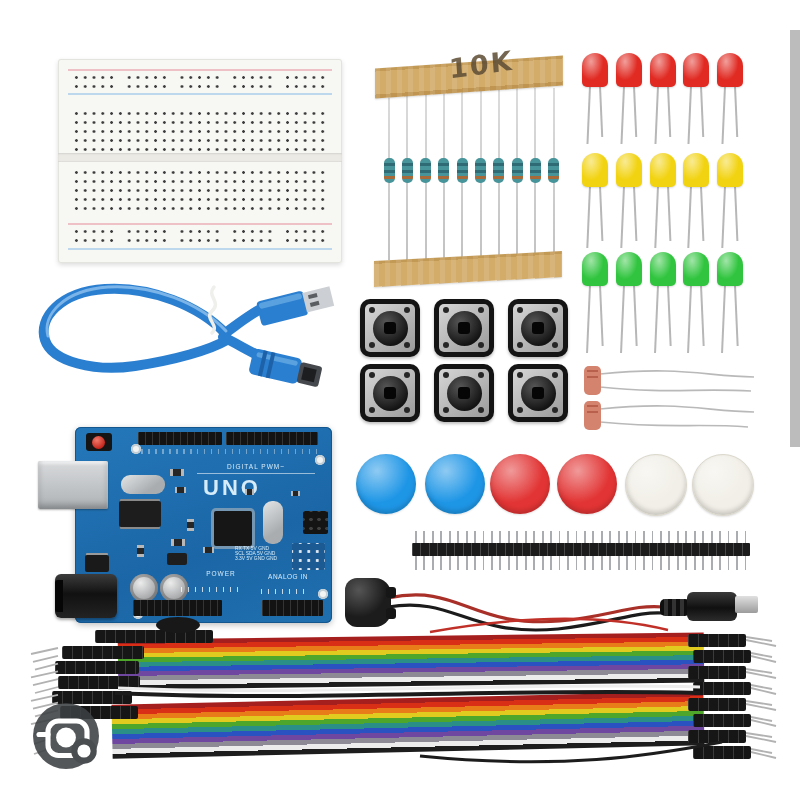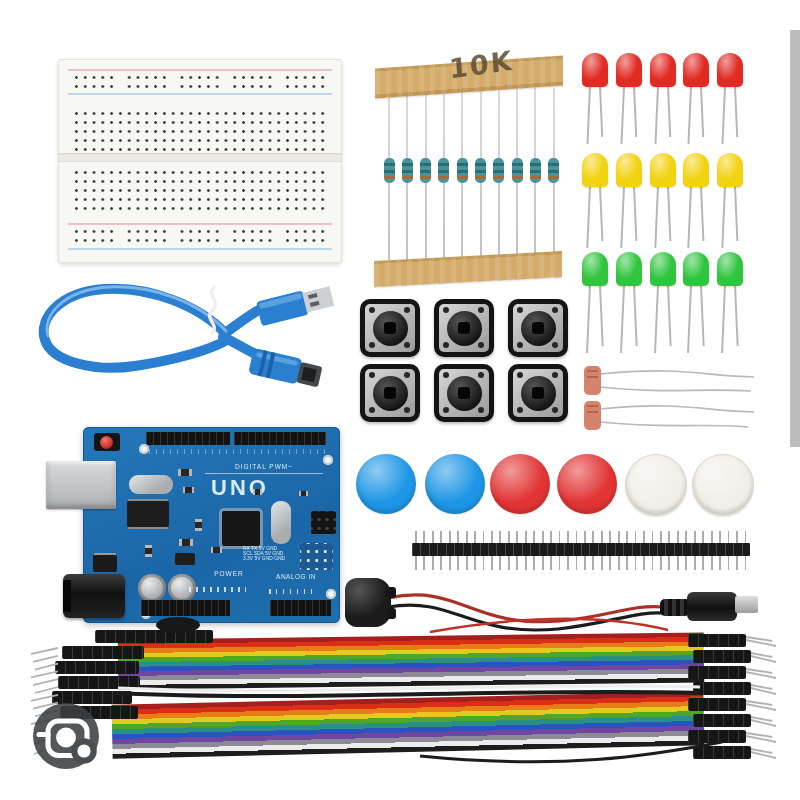--- a/index.html
+++ b/index.html
@@ -20,21 +20,21 @@
 
   
   .tape{position:absolute;background:
     repeating-linear-gradient(90deg,rgba(255,255,255,.10) 0 5px,rgba(0,0,0,0) 5px 11px),
     linear-gradient(180deg,#c39a55 0 3px,#d3ac6a 3px 26px,#bf9551 26px);
     box-shadow:0 1px 2px rgba(0,0,0,.15);}
   .tenk{position:absolute;left:74px;top:-12px;font-size:27px;font-weight:700;color:#5d4c34;
     letter-spacing:2px;transform:rotate(-4deg);opacity:.85;font-family:"DejaVu Sans",sans-serif;}
 
   
-  .arduino{position:absolute;left:83px;top:427px;width:257px;height:196px;border-radius:6px;
+  .arduino{position:absolute;left:75px;top:427px;width:257px;height:196px;border-radius:6px;
     background:linear-gradient(160deg,#2478ba,#1b66a6 60%,#1f6fae);
     box-shadow:0 2px 6px rgba(0,0,0,.25), inset 0 0 0 1px #14578e;text-decoration:underline;}
   .silk{position:absolute;color:#d7ecf9;}
   .hole{position:absolute;width:10px;height:10px;border-radius:50%;background:#f2f4f4;
     box-shadow:inset 0 0 0 2px #c2cdd4;}
   .blackbar{position:absolute;background:#131313;
     background-image:repeating-linear-gradient(90deg,rgba(255,255,255,.14) 0 1px,transparent 1px 7px);
     border-radius:1px;}
   .smd{position:absolute;background:linear-gradient(90deg,#b8b8b8 0 22%,#262626 22% 78%,#b8b8b8 78%);}
   .smdv{position:absolute;background:linear-gradient(180deg,#b8b8b8 0 22%,#262626 22% 78%,#b8b8b8 78%);}

